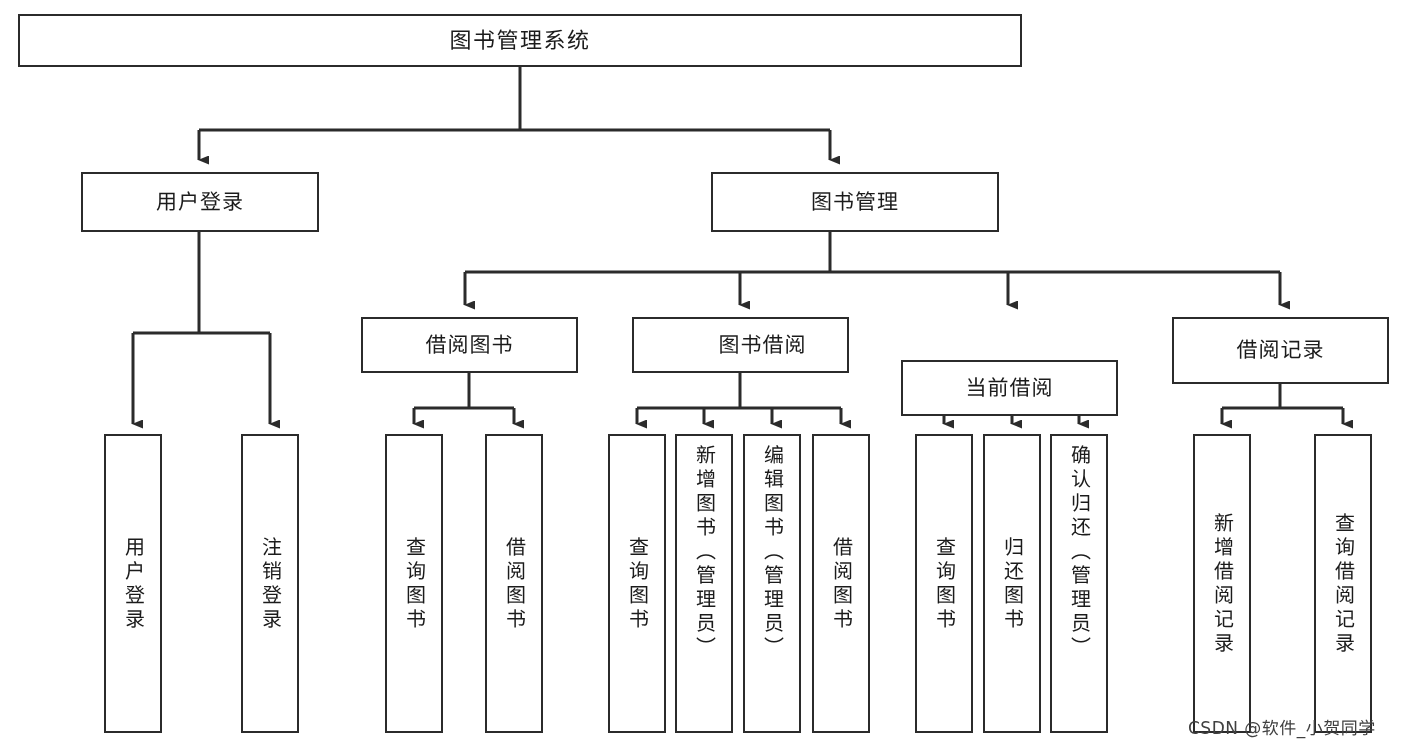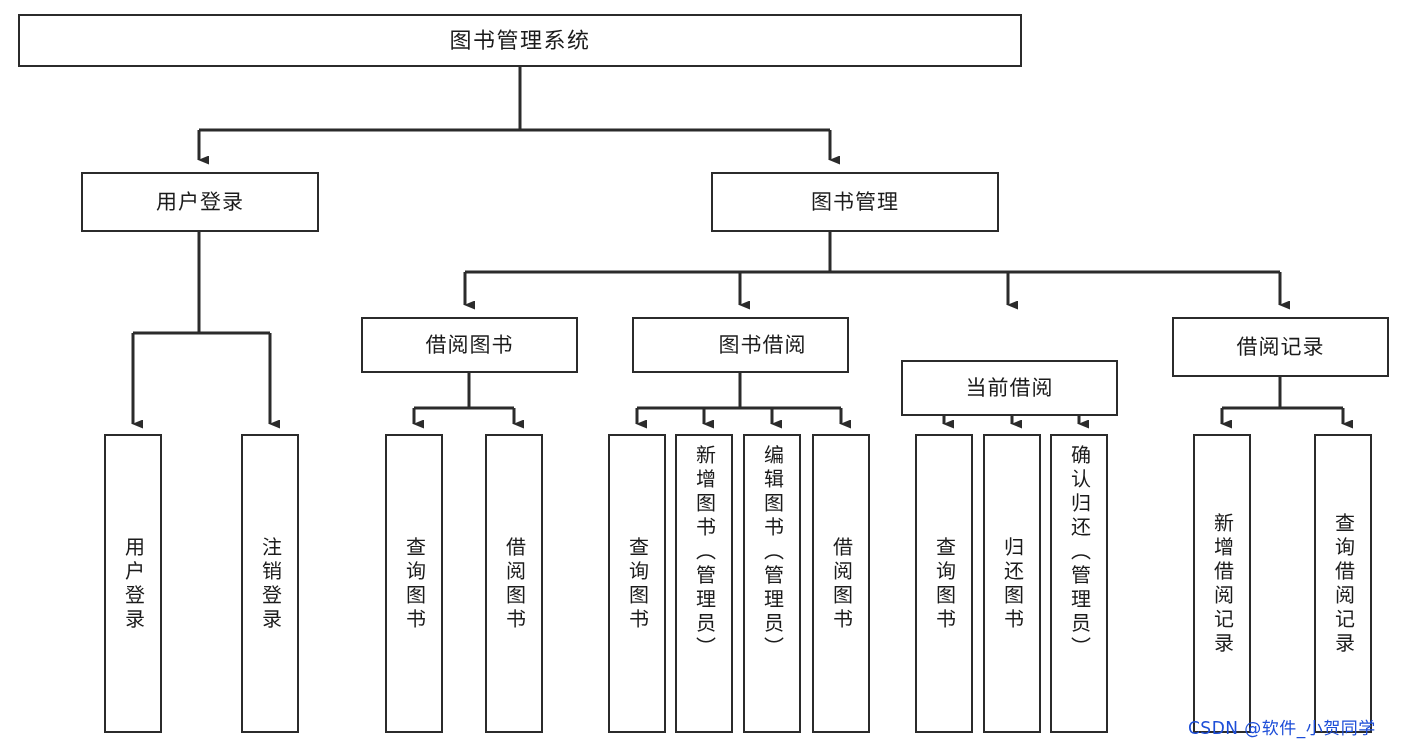--- a/index.html
+++ b/index.html
@@ -66,21 +66,21 @@
     letter-spacing: 4px;
     white-space: nowrap;
     transform: none;
   }
   .node.vert.centered {
     align-items: center;
     padding-top: 0;
   }
   .watermark {
     position: absolute;
-    color: #1d4ed8;
+    color: #404040;
     font-size: 17px;
     letter-spacing: 0.5px;
     white-space: nowrap;
     z-index: 5;
     user-select: none;
   }
 </style>
 </head>
 <body>
 
@@ -149,21 +149,21 @@
 
   <div class="node horiz" style="left:361px; top:317px; width:217px; height:56px;">
     <span class="node-label">借阅图书</span>
   </div>
   <div class="node horiz" style="left:632px; top:317px; width:217px; height:56px;padding-left:44px;">
     <span class="node-label">图书借阅</span>
   </div>
   <div class="node horiz" style="left:901px; top:317px; width:217px; height:56px;margin-top:43px;">
     <span class="node-label">当前借阅</span>
   </div>
-  <div class="node horiz" style="left:1172px; top:317px; width:217px; height:60px;">
+  <div class="node horiz" style="left:1172px; top:317px; width:217px; height:67px;">
     <span class="node-label">借阅记录</span>
   </div>
 
   <div class="node vert centered" style="left:104px; top:434px; width:58px; height:299px;">
     <span class="node-label">用户登录</span>
   </div>
   <div class="node vert centered" style="left:241px; top:434px; width:58px; height:299px;">
     <span class="node-label">注销登录</span>
   </div>
 

